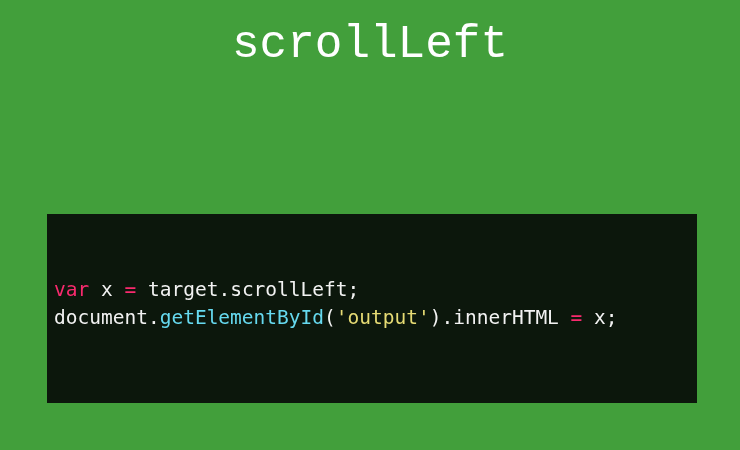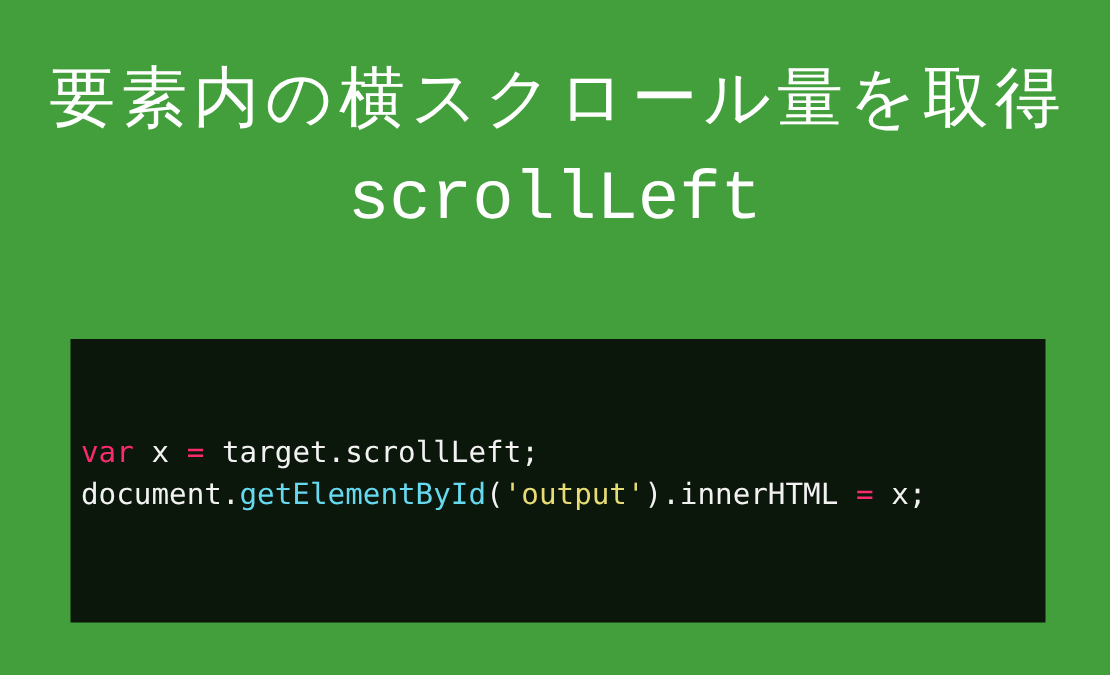--- a/index.html
+++ b/index.html
@@ -54,21 +54,21 @@
     letter-spacing: 0px;
     color: #ffffff;
     margin: 0;
     padding-top: 22px;
     white-space: nowrap;
   }
 
   .code-card {
     position: absolute;
     left: 47px;
-    top: 226px;
+    top: 214px;
     width: 650px;
     height: 189px;
     background: #0c170c;
     box-sizing: border-box;
     padding: 62px 0 0 7px;
     overflow: hidden;
   }
 
   .code-pre {
     margin: 0;
@@ -85,21 +85,20 @@
   .tok-fn   { color: #66d9ef; }
   .tok-str  { color: #e6db74; }
   .tok-plain{ color: #f2f2f2; }
 </style>
 </head>
 <body>
 
 <div class="slide">
 
   <div class="title-block">
-    <h1 class="title-main">要素内の横スクロール量を取得</h1>
     <h2 class="title-sub">scrollLeft</h2>
   </div>
 
   <div class="code-card">
     <pre class="code-pre"><code id="code-lines"><span><span class="tok-kw">var</span><span class="tok-plain"> x </span><span class="tok-op">=</span><span class="tok-plain"> target.scrollLeft;</span></span>
 <span><span class="tok-plain">document.</span><span class="tok-fn">getElementById</span><span class="tok-plain">(</span><span class="tok-str">'output'</span><span class="tok-plain">).innerHTML </span><span class="tok-op">=</span><span class="tok-plain"> x;</span></span></code></pre>
   </div>
 
 </div>
 

